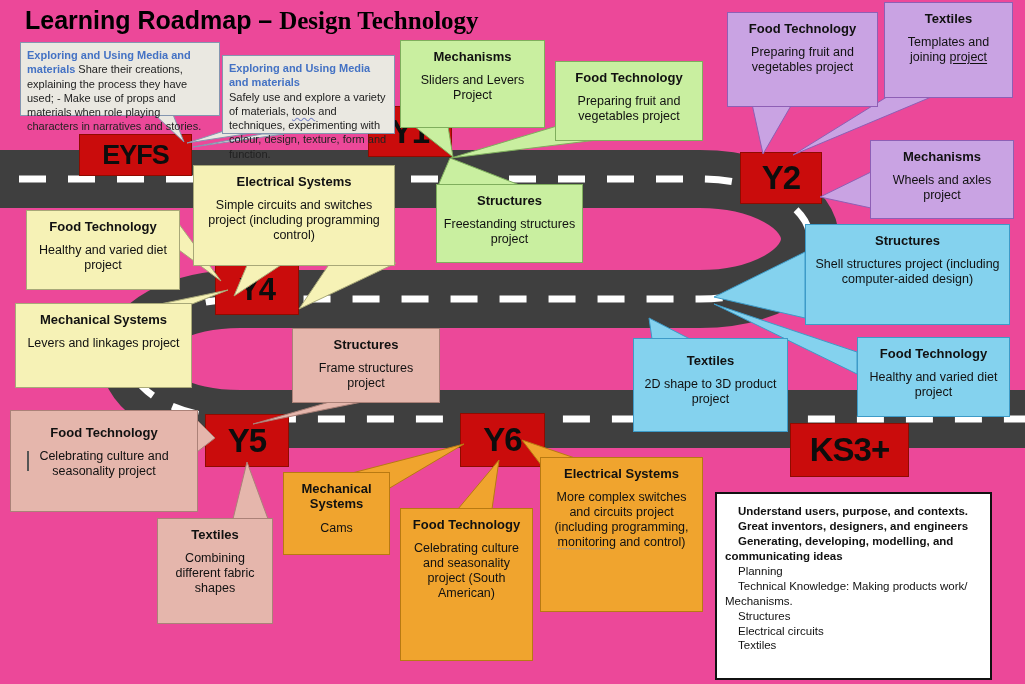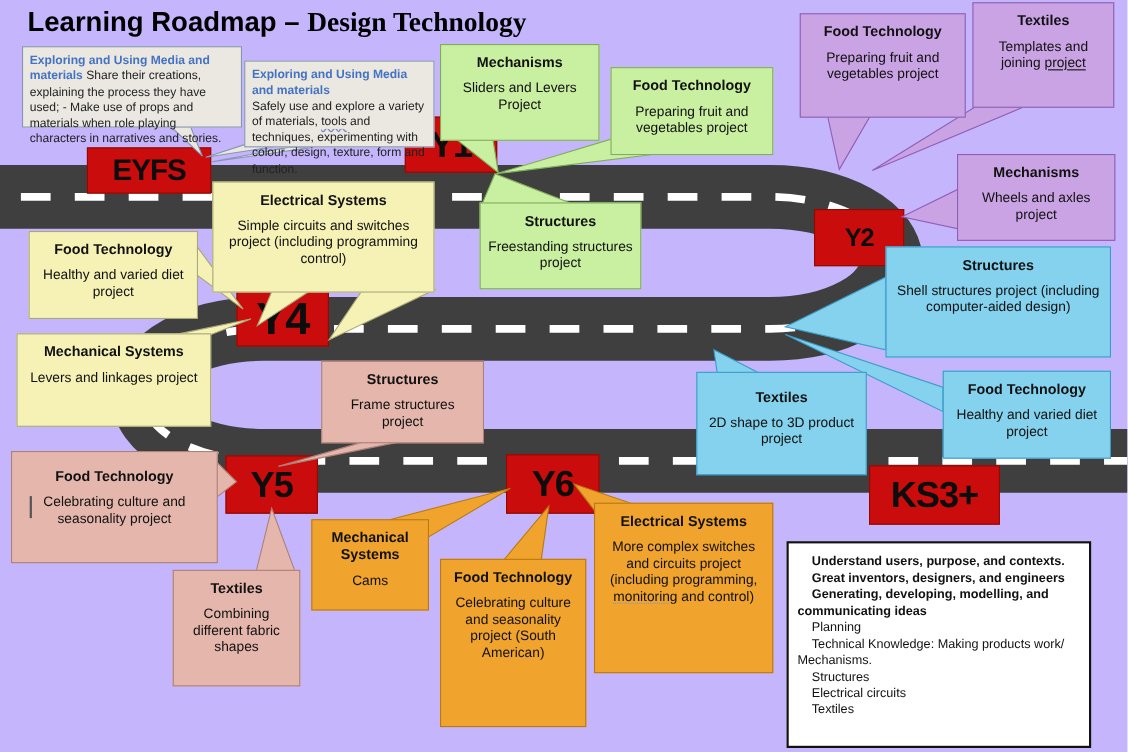--- a/index.html
+++ b/index.html
@@ -1,17 +1,17 @@
 <!DOCTYPE html>
 <html><head>
 <meta charset="utf-8">
 <style>
   html,body{margin:0;padding:0;background:#fff;}
   #stage{position:relative;width:1025px;height:684px;overflow:hidden;
-         font-family:"Liberation Sans",sans-serif;background:#c4b5fd;}
+         font-family:"Liberation Sans",sans-serif;background:#ec4899;}
 
   
   #road-layer{position:absolute;left:0;top:0;z-index:1;}
   .marker{position:absolute;z-index:2;background:#ca0c0c;border:1px solid #8f0b00;
           display:flex;align-items:center;justify-content:center;
           color:#0d0d0d;font-weight:bold;letter-spacing:-1px;}
   #tail-layer{position:absolute;left:0;top:0;z-index:3;pointer-events:none;}
   .card{position:absolute;z-index:4;box-sizing:border-box;text-align:center;
         padding:8px 6px 4px 6px;line-height:1.18;color:#111;}
   .card .ttl{font-weight:bold;font-size:13px;margin-bottom:9px;}
@@ -55,22 +55,22 @@
 
   <svg id="road-layer" width="1025" height="684" viewBox="0 0 1025 684">
     <path d="M -30 179 L 700 179 A 110 60 0 0 1 700 299 L 240 299 A 110 60 0 0 0 240 419 L 1055 419" fill="none" stroke="#3f3f3f" stroke-width="58"></path>
     <path d="M -30 179 L 700 179 A 110 60 0 0 1 700 299 L 240 299 A 110 60 0 0 0 240 419 L 1055 419" fill="none" stroke="#ffffff" stroke-width="7" stroke-dasharray="27 22"></path>
   </svg>
 
   <div id="page-title"><span>Learning Roadmap – </span><span class="serif">Design Technology</span></div>
 
   <div class="marker" style="left:79px;top:134px;width:111px;height:40px;font-size:27px;">EYFS</div>
   <div class="marker" style="left:368px;top:106px;width:82px;height:49px;font-size:33px;">Y1</div>
-  <div class="marker" style="left:740px;top:152px;width:80px;height:50px;font-size:23px;margin-top:38px;">Y2</div>
-  <div class="marker" style="left:215px;top:265px;width:82px;height:48px;font-size:41px;">Y4</div>
+  <div class="marker" style="left:740px;top:152px;width:80px;height:50px;font-size:33px;">Y2</div>
+  <div class="marker" style="left:215px;top:265px;width:82px;height:48px;font-size:31px;">Y4</div>
   <div class="marker" style="left:205px;top:414px;width:82px;height:51px;font-size:33px;">Y5</div>
   <div class="marker" style="left:460px;top:413px;width:83px;height:52px;font-size:33px;">Y6</div>
   <div class="marker" style="left:790px;top:423px;width:117px;height:52px;font-size:33px;">KS3+</div>
 
   <svg id="tail-layer" width="1025" height="684" viewBox="0 0 1025 684">
     <polygon class="t-grey" points="152,112 172,112 184,142"></polygon>
     <polygon class="t-grey" points="230,129 252,133 187,143"></polygon>
     <polygon class="t-grey" points="262,134 284,134 193,147"></polygon>
     <polygon class="t-green" points="414,126 448,126 453,157"></polygon>
     <polygon class="t-green" points="557,126 597,140 451,158"></polygon>

